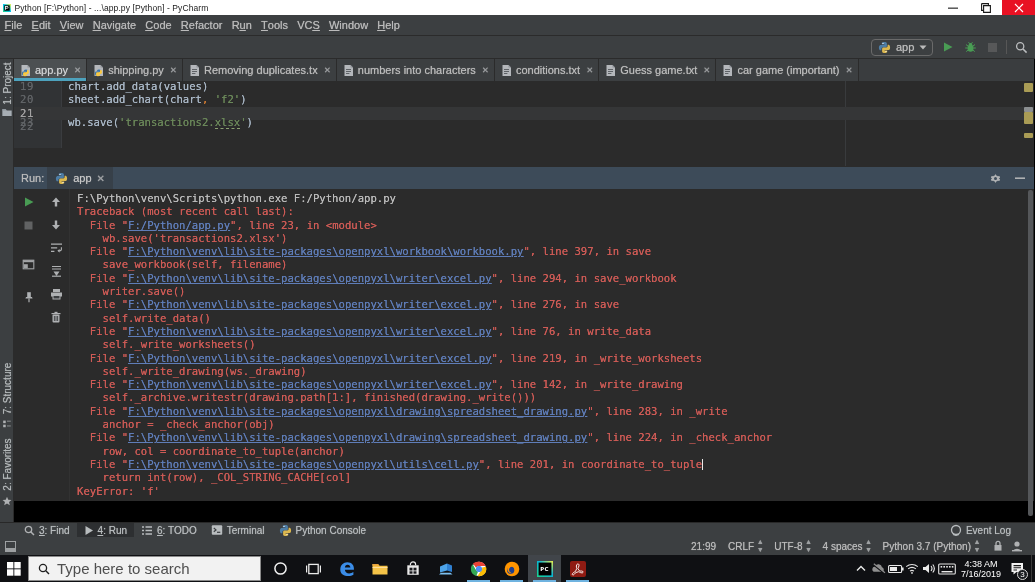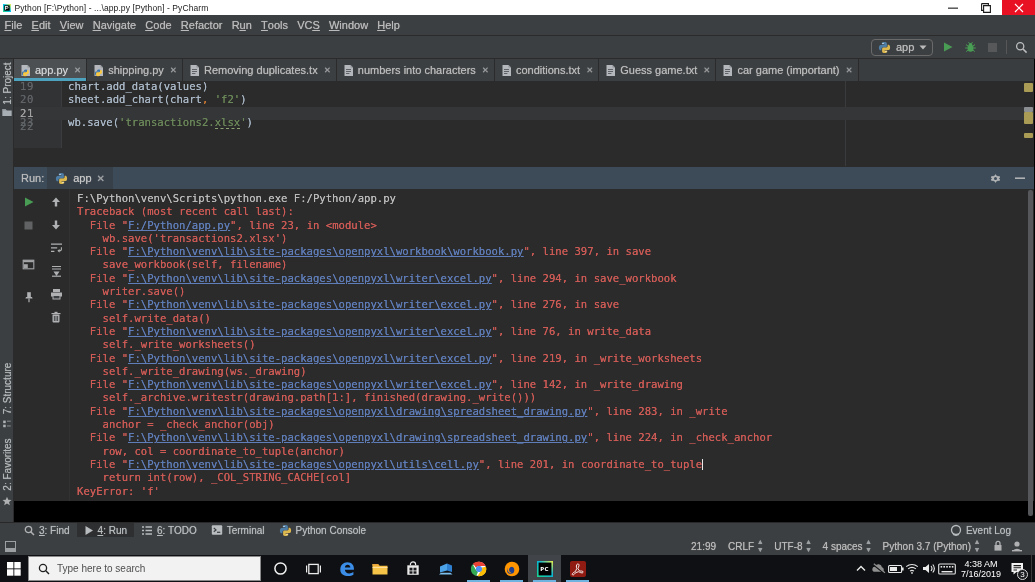--- a/index.html
+++ b/index.html
@@ -93,21 +93,21 @@
     display:flex;align-items:center;color:#bbbbbb;font-size:10px;font-weight:400;text-shadow:0 0 .8px rgba(187,187,187,.85);}
   .sb-right{margin-left:auto;display:flex;align-items:center;gap:0;padding-right:12px;}
   .sb-widget{display:flex;align-items:center;margin-left:12px;}
   .updown{display:inline-block;margin-left:4px;color:#9da0a2;font-size:8px;line-height:8px;}
 
   
   .taskbar{position:absolute;left:0;top:555px;width:1035px;height:27px;background:#0f1013;
     display:flex;align-items:center;}
   .tb-start{width:28px;height:27px;display:flex;align-items:center;justify-content:center;}
   .tb-search{width:233px;height:25px;background:#f2f2f2;border:1px solid #8a8a8a;display:flex;align-items:center;
-    color:#4f4f4f;font-size:10px;gap:7px;padding-left:9px;margin-right:3px;}
+    color:#4f4f4f;font-size:15px;gap:7px;padding-left:9px;margin-right:3px;}
   .tb-icon{width:33px;height:27px;display:flex;align-items:center;justify-content:center;position:relative;}
   .tb-icon.running::after{content:"";position:absolute;left:5px;right:5px;bottom:0;height:1.6px;background:#6fb3e0;}
   .tb-icon.activeapp{background:#41454a;}
   .tb-tray{margin-left:auto;display:flex;align-items:center;}
   .tray-ic{height:27px;display:flex;align-items:center;justify-content:center;}
   .tw16{width:16px;}.tw17{width:17px;}.tw18{width:18px;}.tw20{width:20px;}
   .tb-clock{color:#fff;font-size:9px;text-align:center;line-height:10px;width:48px;padding:0 2px;}
   .tb-notif{width:26px;height:27px;display:flex;align-items:center;justify-content:center;position:relative;}
   .tb-edge-sliver{width:4px;height:27px;border-left:1px solid #3a3a3a;}
 </style>

